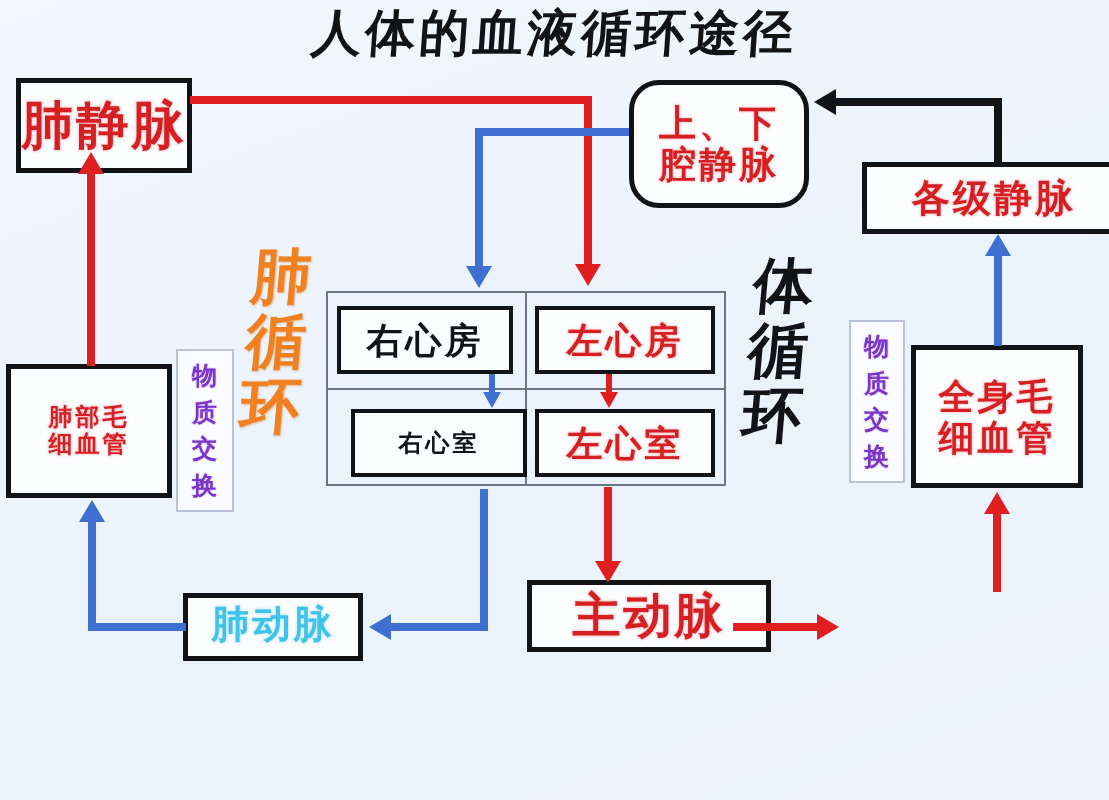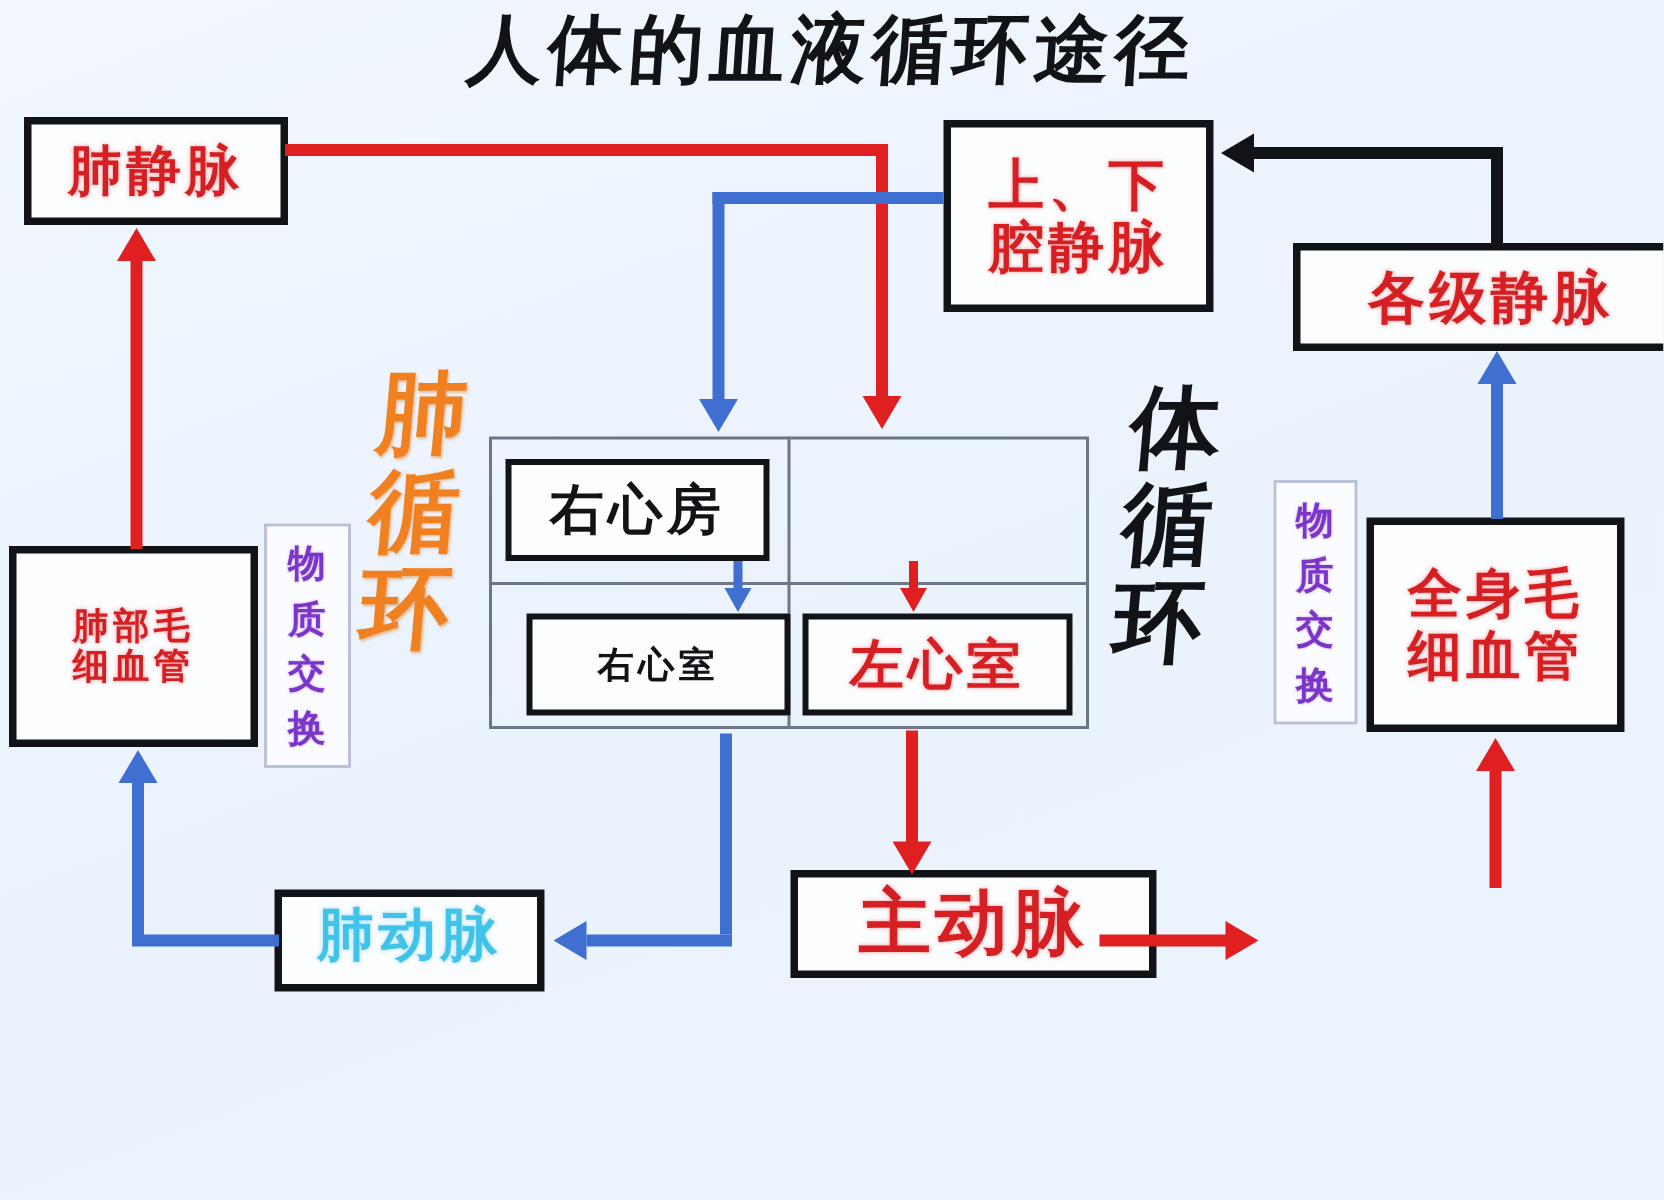--- a/index.html
+++ b/index.html
@@ -123,43 +123,44 @@
   .head.sm.down { border-left-width: 9px; border-right-width: 9px; border-top-width: 16px; }
   .seg.sm.v { width: 6px; }
 </style>
 </head>
 <body>
 
 <div id="canvas">
 
   <div id="title">人体的血液循环途径</div>
 
-  <div class="node red" style="left:16px; top:78px; width:176px; height:72px; font-size:36px;">肺静脉</div>
-
-  <div class="node red" style="left:629px; top:80px; width:180px; height:128px; font-size:37px;">上、下
+  <div class="node red" style="left:16px; top:78px; width:176px; height:95px; font-size:52px;">肺静脉</div>
+
+  <div class="node red" style="left:629px; top:80px; width:180px; height:128px; font-size:37px;border-radius:30px;">上、下
 腔静脉</div>
 
   <div class="node red" style="left:6px; top:364px; width:166px; height:134px; font-size:24px;">肺部毛
 细血管</div>
 
   <div class="node red" style="left:911px; top:345px; width:172px; height:143px; font-size:36px;">全身毛
 细血管</div>
 
   <div class="node red" style="left:862px; top:162px; width:264px; height:72px; font-size:38px;">各级静脉</div>
 
   <div class="node cyan" style="left:183px; top:593px; width:180px; height:68px; font-size:38px;">肺动脉</div>
 
   <div class="node red" style="left:527px; top:580px; width:244px; height:72px; font-size:48px;">主动脉</div>
 
 
   <div id="heart-frame" style="left:326px; top:291px; width:400px; height:195px;"></div>
   <div id="heart-divider-v" style="left:525px; top:291px; height:195px;"></div>
   <div id="heart-divider-h" style="left:326px; top:388px; width:400px;"></div>
 
   <div class="node black" style="left:337px; top:306px; width:176px; height:68px; font-size:36px; border-width:4px;">右心房</div>
+  <div class="node red" style="left:535px; top:306px; width:180px; height:68px; font-size:36px; border-width:4px;">左心房</div>
   <div class="node black" style="left:337px; top:409px; width:176px; height:68px; font-size:24px; border-width:4px;margin-left:14px;">右心室</div>
   <div class="node red" style="left:535px; top:409px; width:180px; height:68px; font-size:36px; border-width:4px;">左心室</div>
 
   <div class="exchange" style="left:176px; top:349px; width:58px; height:163px;">
     <span>物</span>
     <span>质</span>
     <span>交</span>
     <span>换</span>
   </div>
 

